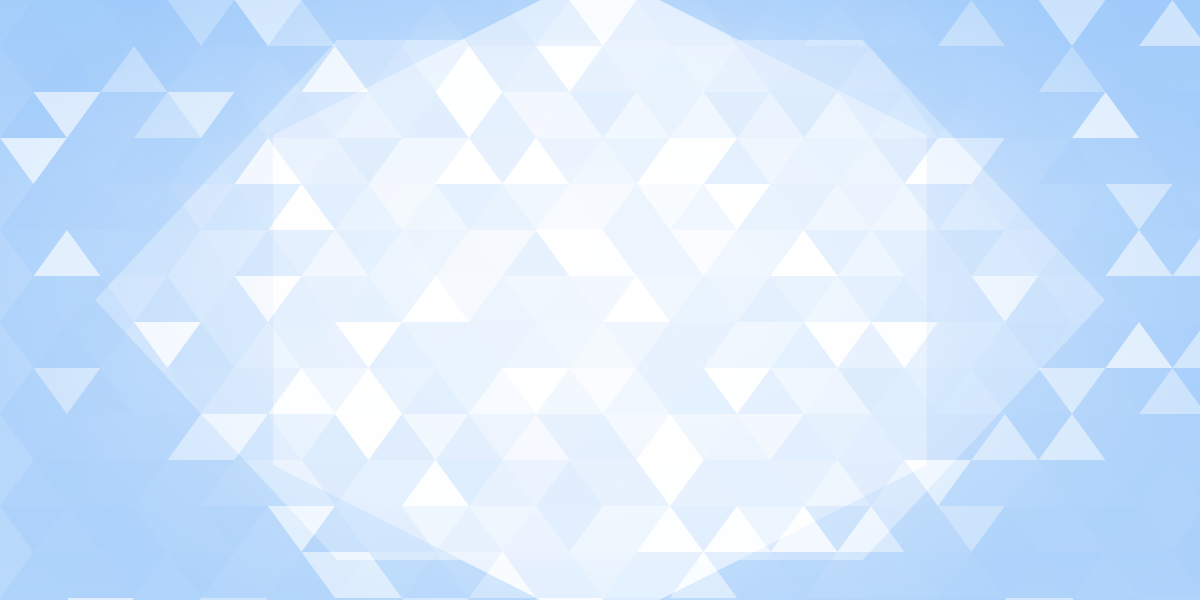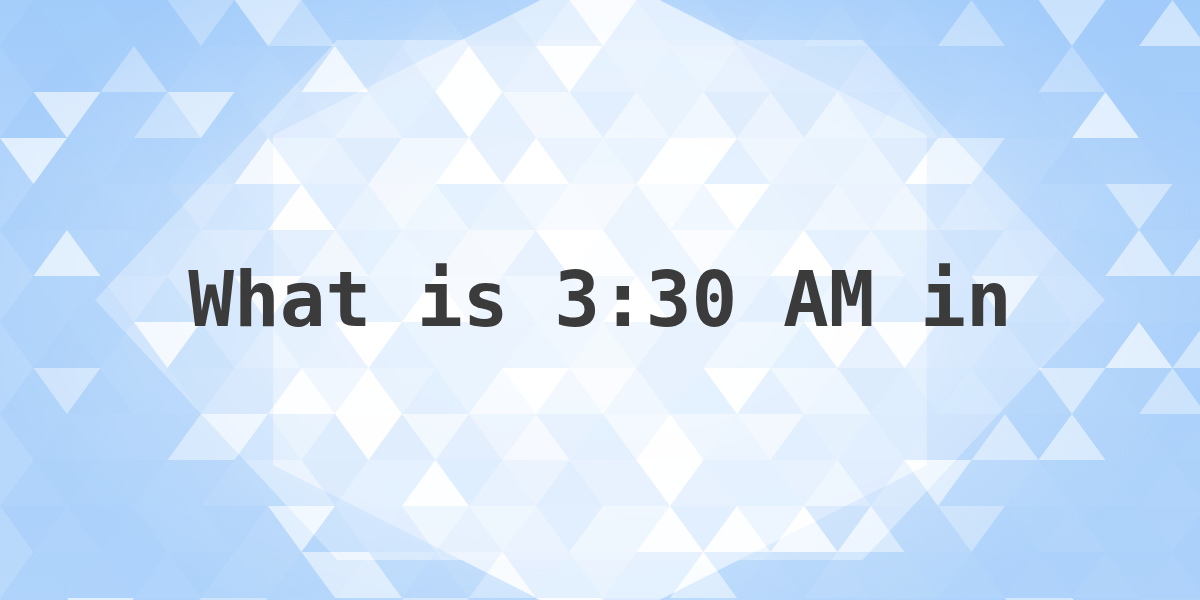--- a/index.html
+++ b/index.html
@@ -669,16 +669,15 @@
         <polygon points="1105.5,644.0 1072.0,690.0 1139.0,690.0" fill="#9cc8fa" fill-opacity="0.362"></polygon>
         <polygon points="1105.5,644.0 1172.5,644.0 1139.0,690.0" fill="#ffffff" fill-opacity="0.467"></polygon>
         <polygon points="1172.5,644.0 1139.0,690.0 1206.0,690.0" fill="#9cc8fa" fill-opacity="0.467"></polygon>
         <polygon points="1172.5,644.0 1239.5,644.0 1206.0,690.0" fill="#9cc8fa" fill-opacity="0.342"></polygon>
         <polygon points="1239.5,644.0 1206.0,690.0 1273.0,690.0" fill="#9cc8fa" fill-opacity="0.345"></polygon>
         <polygon points="1239.5,644.0 1306.5,644.0 1273.0,690.0" fill="#ffffff" fill-opacity="0.506"></polygon>
       </svg>
   </div>
 
   <div id="headline">
-    <div class="line">What is 3:30 AM in</div>
   </div>
 
 </div>
 
 </body></html>

